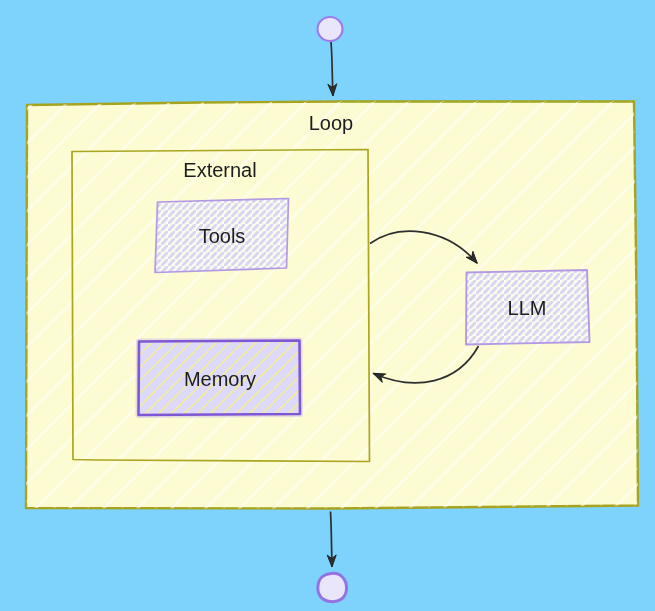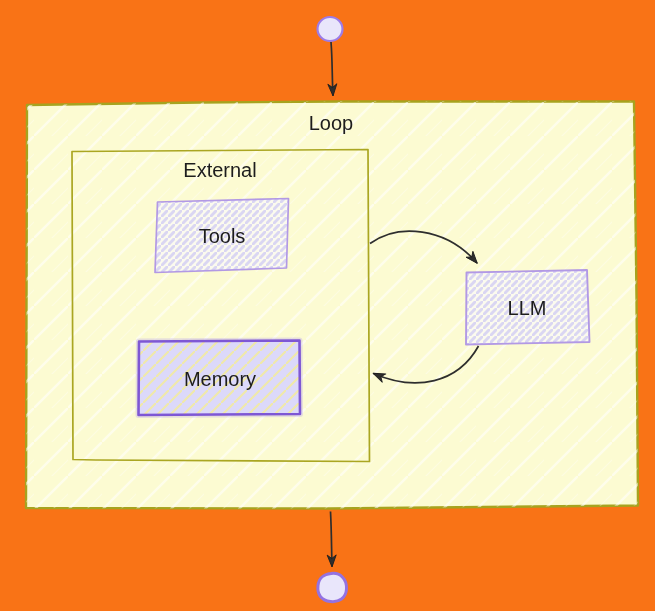--- a/index.html
+++ b/index.html
@@ -5,21 +5,21 @@
   html, body {
     margin: 0;
     padding: 0;
     background: #ffffff;
     font-family: "Liberation Sans", sans-serif;
   }
   .stage {
     position: relative;
     width: 655px;
     height: 611px;
-    background: #f97316;
+    background: #7dd3fc;
     overflow: hidden;
   }
   svg text {
     font-family: "Liberation Sans", "DejaVu Sans", sans-serif;
     font-size: 20px;
   }
   .node-label { pointer-events: none; }
 </style>
 </head>
 <body>

